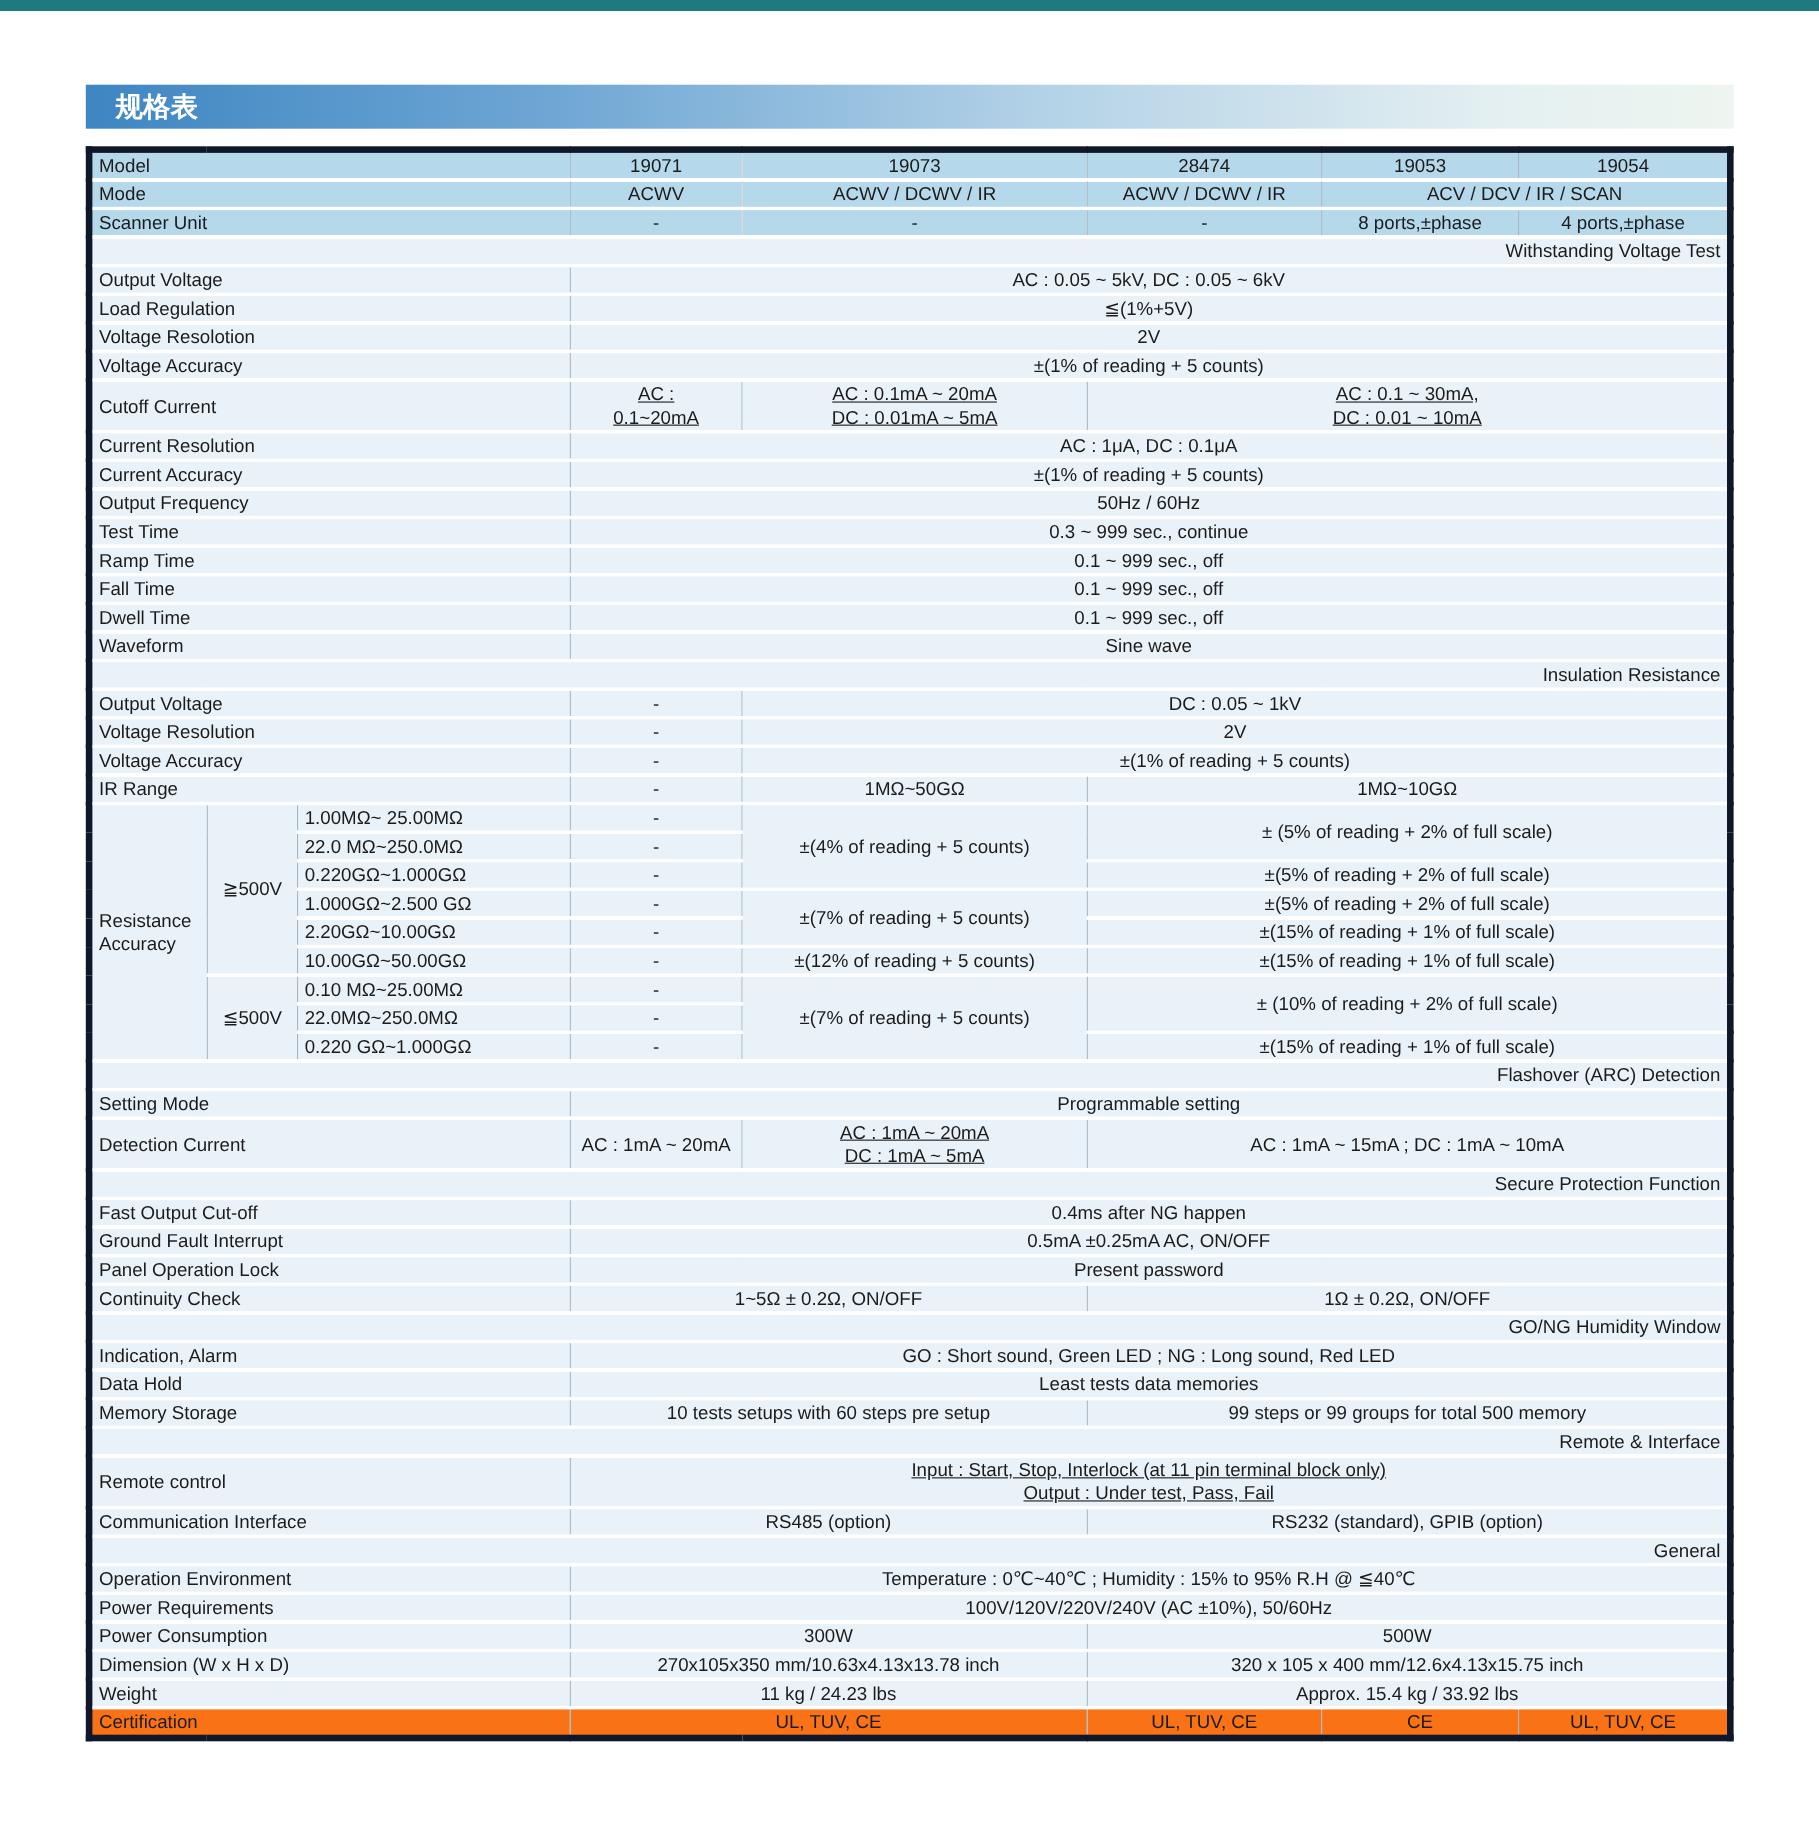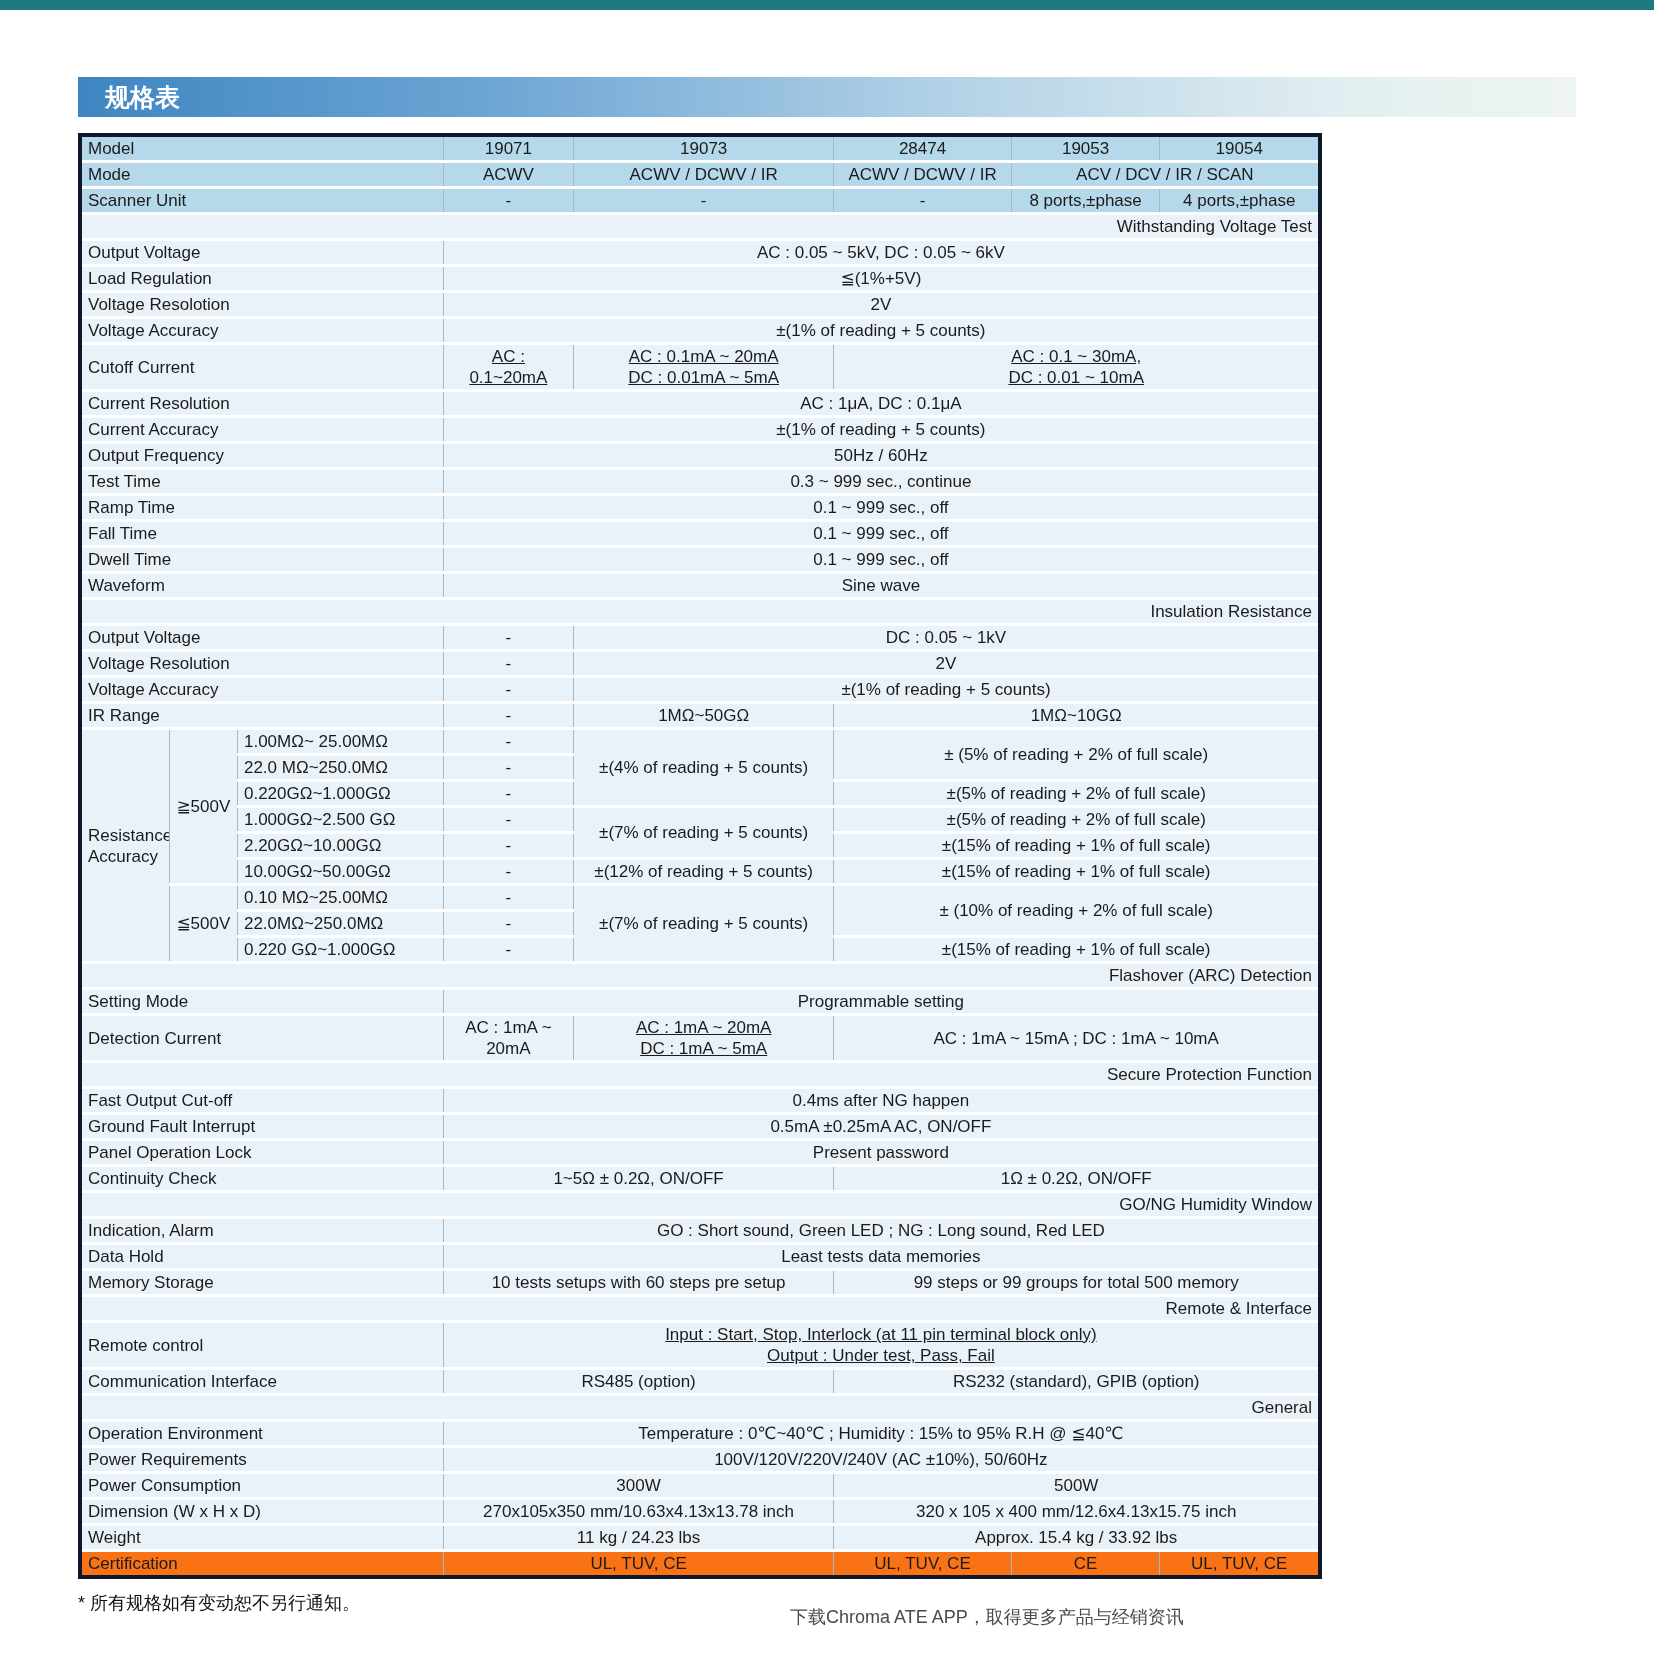--- a/index.html
+++ b/index.html
@@ -2,21 +2,21 @@
 <html><head>
 <meta charset="utf-8">
 <style>
   html,body{margin:0;padding:0;background:#ffffff;}
   body{width:1654px;min-height:1671px;font-family:"Liberation Sans","DejaVu Sans",sans-serif;color:#1b1b1b;}
   #top-bar{width:1654px;height:10px;background:#1e7a7f;}
   .container{margin-left:78px;width:1498px;}
   #title-bar{margin-top:67px;height:40px;line-height:40px;
     background:linear-gradient(to right,#3e86c2 0%,#6ea6d4 28%,#b3d2e7 58%,#e3eff1 85%,#eef5f0 100%);
     color:#ffffff;font-size:25px;font-weight:bold;padding-left:27px;box-sizing:border-box;margin-bottom:16px;}
-  table.spec{width:1244px;border-collapse:collapse;table-layout:fixed;border:4px solid #0f172a;background:#ffffff;}
+  table.spec{width:1498px;border-collapse:collapse;table-layout:fixed;border:6px solid #0f172a;background:#ffffff;}
   table.spec td{border-left:1px solid #a6b8c4;border-right:1px solid #a6b8c4;
     border-top:3px solid #ffffff;border-bottom:3px solid #ffffff;
     height:21px;padding:1px 6px;font-size:17px;line-height:21px;vertical-align:middle;
     background:#eaf2f9;overflow:hidden;}
   td.lab{text-align:left;}
   td.val{text-align:center;}
   td.rng{text-align:left;padding-left:5px;margin-top:34px;}
   tr.hdr td{background:#b5d9ea;}
   td.sec{background:#aed3e6;text-align:right;font-size:18px;}
   tr.cert td{background:#f97316;}
@@ -316,18 +316,14 @@
     <tr class="cert">
       <td class="lab" colspan="3">Certification</td>
       <td class="val" colspan="2">UL, TUV, CE</td>
       <td class="val">UL, TUV, CE</td>
       <td class="val">CE</td>
       <td class="val">UL, TUV, CE</td>
     </tr>
   </tbody>
     </table>
 
-  <div id="footer">
-    <span id="footnote">* 所有规格如有变动恕不另行通知。</span>
-    <span id="footer-right">下载Chroma ATE APP，取得更多产品与经销资讯</span>
-  </div>
 
 </div>
 
 </body></html>

